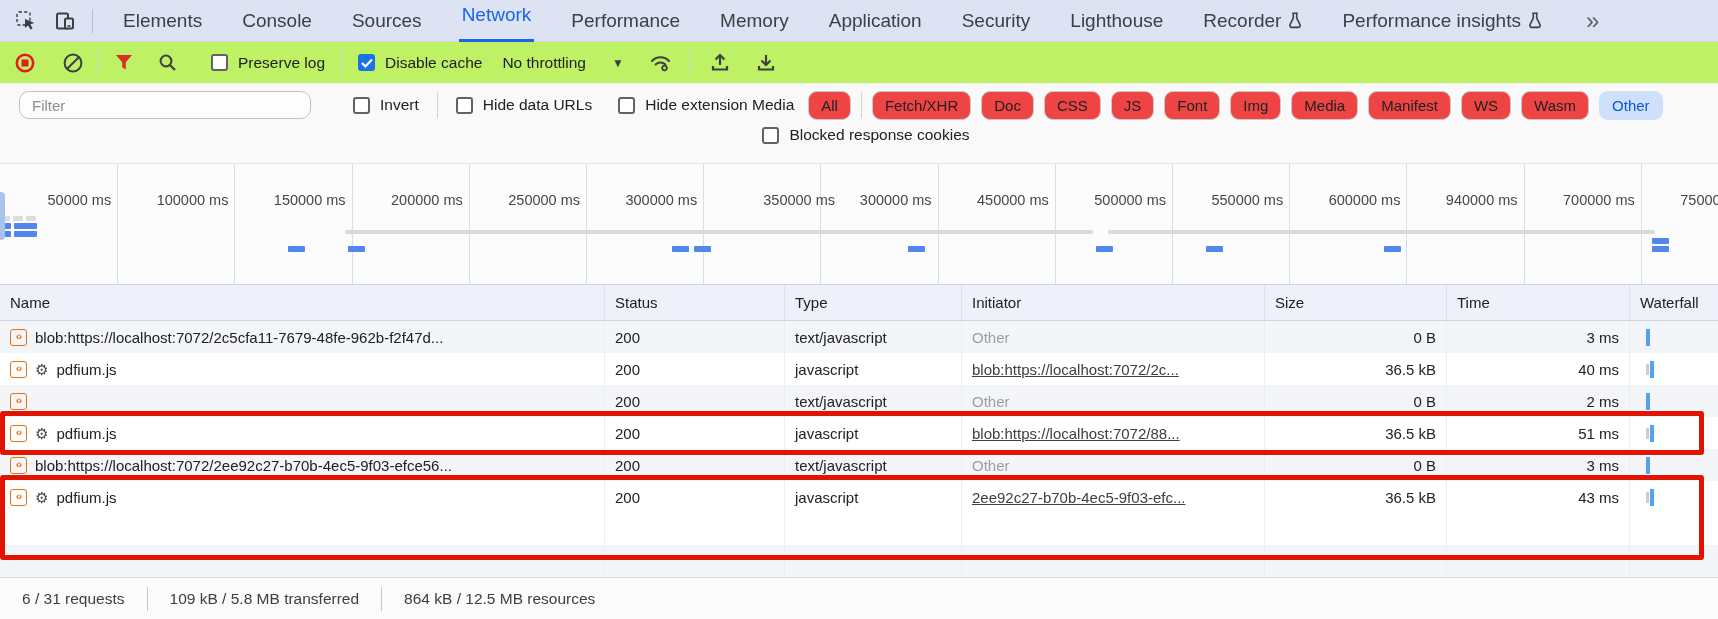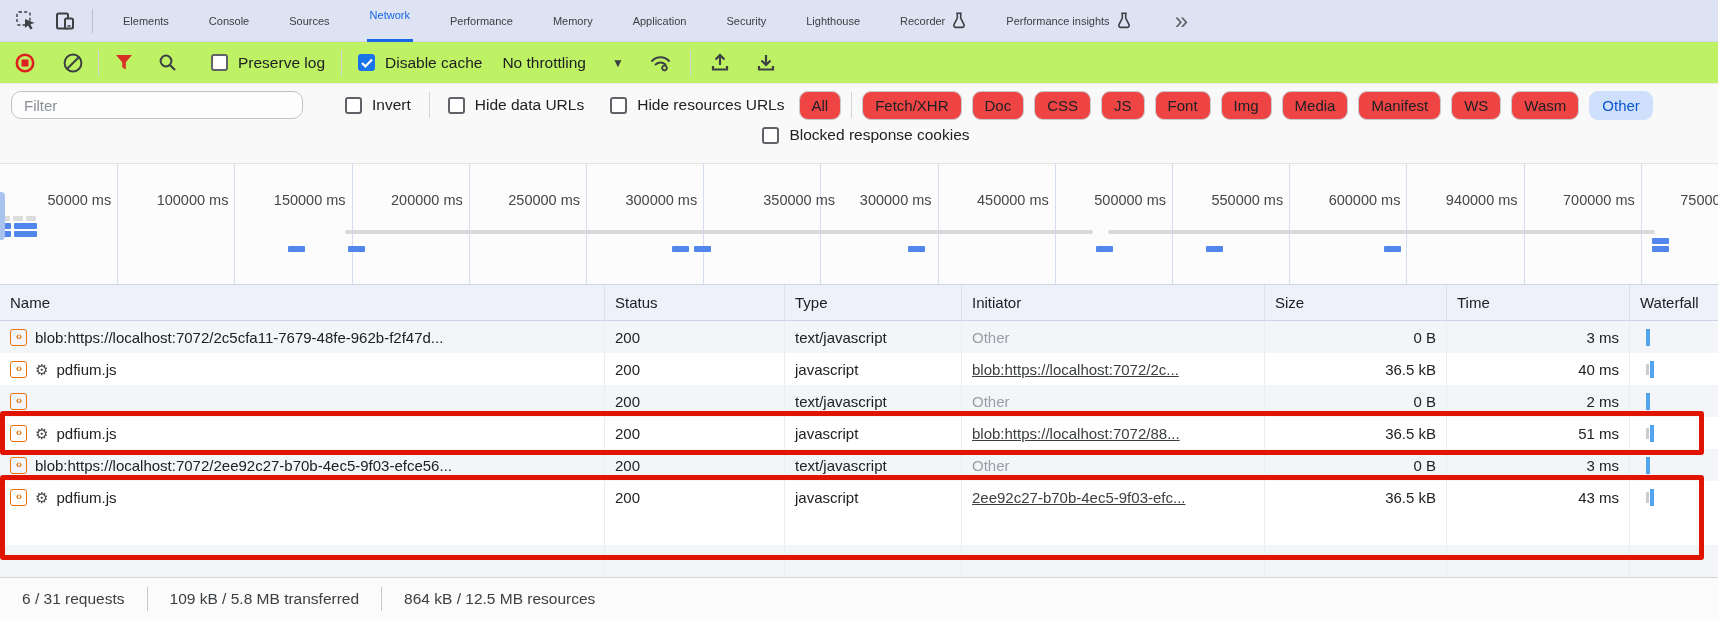--- a/index.html
+++ b/index.html
@@ -7,40 +7,40 @@
     font-family:"Liberation Sans", sans-serif; color:#202124; }
   .stage { position:relative; width:1718px; height:619px; }
 
   
   .tabbar { position:absolute; left:0; top:0; width:1718px; height:42px;
     background:#dde3f3; border-bottom:1px solid #cfd5e8;
     display:flex; align-items:center; }
   .tb-icon { width:26px; height:26px; display:flex; align-items:center; justify-content:center; margin-left:13px; }
   .tb-sep { width:1px; height:24px; background:#b9bfd2; margin:0 10px 0 14px; }
   .tab { height:42px; display:flex; align-items:center; gap:7px; padding:12px 3px;
-    margin:0 17px; font-size:11px; color:#3c4043; white-space:nowrap; cursor:default; }
+    margin:0 17px; font-size:19px; color:#3c4043; white-space:nowrap; cursor:default; }
   .tab.active { color:#1a66e8; border-bottom:3px solid #1a66e8; padding-top:3px; }
   .more-tabs { font-size:24px; color:#5f6368; margin-left:24px; letter-spacing:-2px; }
 
   
   .toolbar { position:absolute; left:0; top:42px; width:1718px; height:42px;
     background:#bef264; border-bottom:1px solid #ececec;
     display:flex; align-items:center; font-size:15.5px; }
   .icon-btn { display:flex; align-items:center; justify-content:center; width:30px; height:30px; }
   .v-sep { width:1px; height:26px; background:#d4d4d4; margin:0 10px; }
   .cb { width:17px; height:17px; border:2px solid #5f6368; border-radius:3px; background:#fff;
     display:inline-flex; align-items:center; justify-content:center; flex:0 0 auto; }
   .cb.checked { background:#1a73e8; border-color:#1a73e8; }
   .cb-row { display:flex; align-items:center; gap:10px; }
   .caret { font-size:12px; color:#3c4043; margin-left:26px; }
 
   
   .filterrow { position:absolute; left:0; top:84px; width:1718px; height:42px;
     background:#f9f9f9; display:flex; align-items:center; font-size:15.5px; }
-  .filter-input { width:292px; height:28px; margin-left:11px; border:1px solid #bfc3c9;
+  .filter-input { width:292px; height:28px; margin-left:19px; border:1px solid #bfc3c9;
     border-radius:10px; background:#fdfdfd; padding:0 12px; font-size:15px;
     font-family:"Liberation Sans", sans-serif; color:#202124; outline:none; }
   .filter-input::placeholder { color:#8b9096; }
   .chip { height:29px; display:inline-flex; align-items:center; padding:0 12px;
     border:1px solid #c6c9ce; border-radius:9px; background:#ef4444; margin-left:10px;
     font-size:15px; color:#202124; white-space:nowrap; }
   .chip.selected { background:#cfe0fd; border-color:#cfe0fd; color:#0b57d0; }
   .chip-sep { width:1px; height:26px; background:#d4d4d4; margin-left:10px; }
 
   
@@ -249,21 +249,21 @@
       <span class="cb"></span>
       <span>Invert</span>
     </div>
     <div class="v-sep" style="margin:0 18px;"></div>
     <div class="cb-row">
       <span class="cb"></span>
       <span>Hide data URLs</span>
     </div>
     <div class="cb-row" style="margin-left:26px;">
       <span class="cb"></span>
-      <span>Hide resources URLs</span>
+      <span>Hide extension Media</span>
     </div>
     <div style="display:flex; align-items:center; margin-left:4px;">
         <div class="chip">All</div>
         <div class="chip-sep"></div>
         <div class="chip">Fetch/XHR</div>
         <div class="chip">Doc</div>
         <div class="chip">CSS</div>
         <div class="chip">JS</div>
         <div class="chip">Font</div>
         <div class="chip">Img</div>

